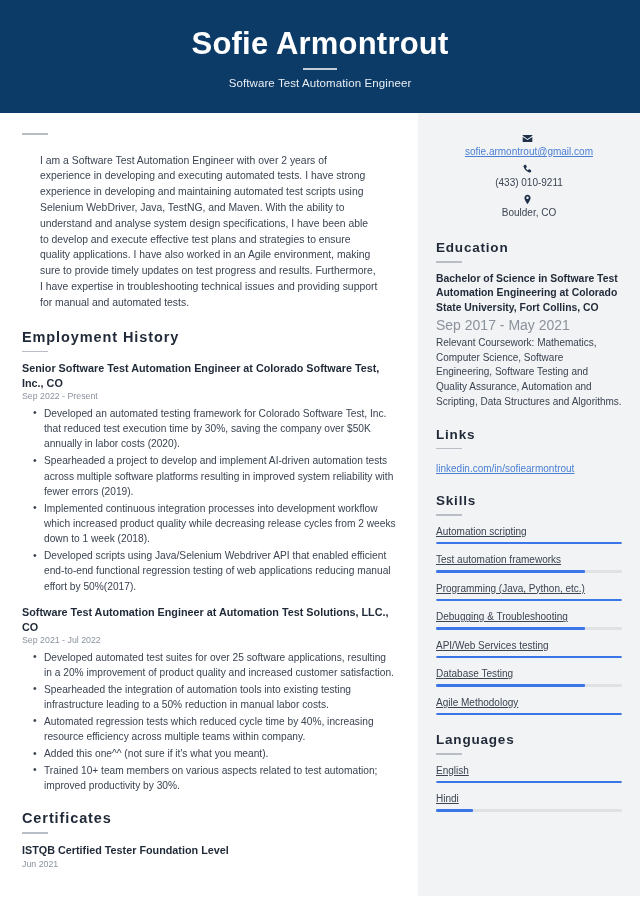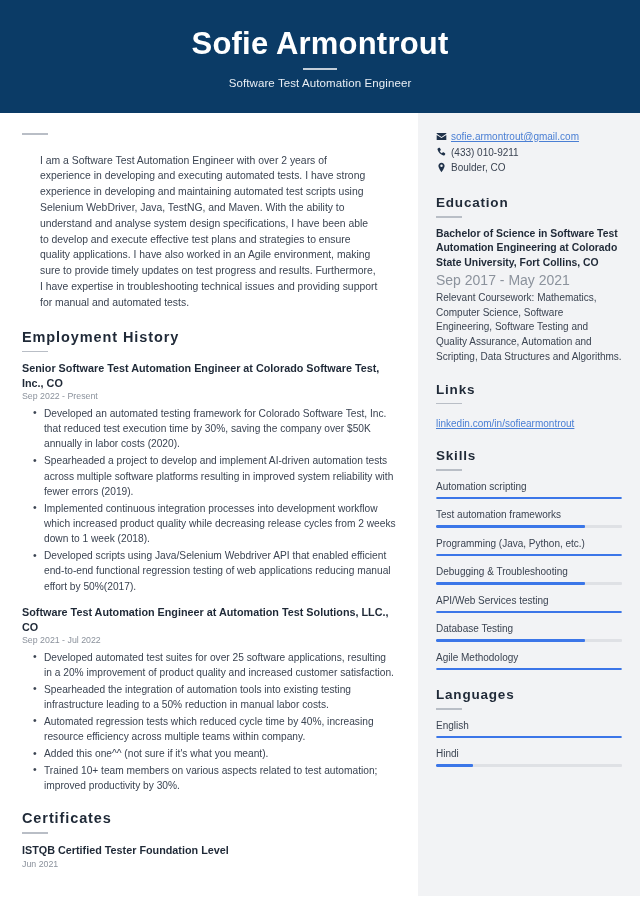--- a/index.html
+++ b/index.html
@@ -133,24 +133,25 @@
     position: absolute;
     left: -11px;
     top: -0.5px;
     color: #3b4452;
     font-size: 10.5px;
   }
   
   .contact { margin-bottom: 22px; }
   .contact-row {
     display: flex;
-    align-items: flex-start;
+    align-items: center;
     margin-bottom: 4.5px;
     font-size: 10px;
     color: #3b4452;
+    flex-direction: column;
   }
   .contact-icon {
     width: 15px;
     flex: 0 0 15px;
     display: flex;
     align-items: center;
     justify-content: flex-start;
     color: #1f3149;
   }
   .contact-icon svg { display: block; }
@@ -178,20 +179,21 @@
     color: #8b929c;
     margin: 0 0 3px 0;
   }
   
   .bar-item { margin-bottom: 9px; }
   .bar-label {
     font-size: 10px;
     color: #3b4452;
     margin-bottom: 4px;
     line-height: 1.3;
+    text-decoration: underline;
   }
   .bar-track {
     height: 2.5px;
     background: #dfe1e5;
     width: 100%;
     border-radius: 1px;
     overflow: hidden;
   }
   .bar-fill {
     height: 100%;

